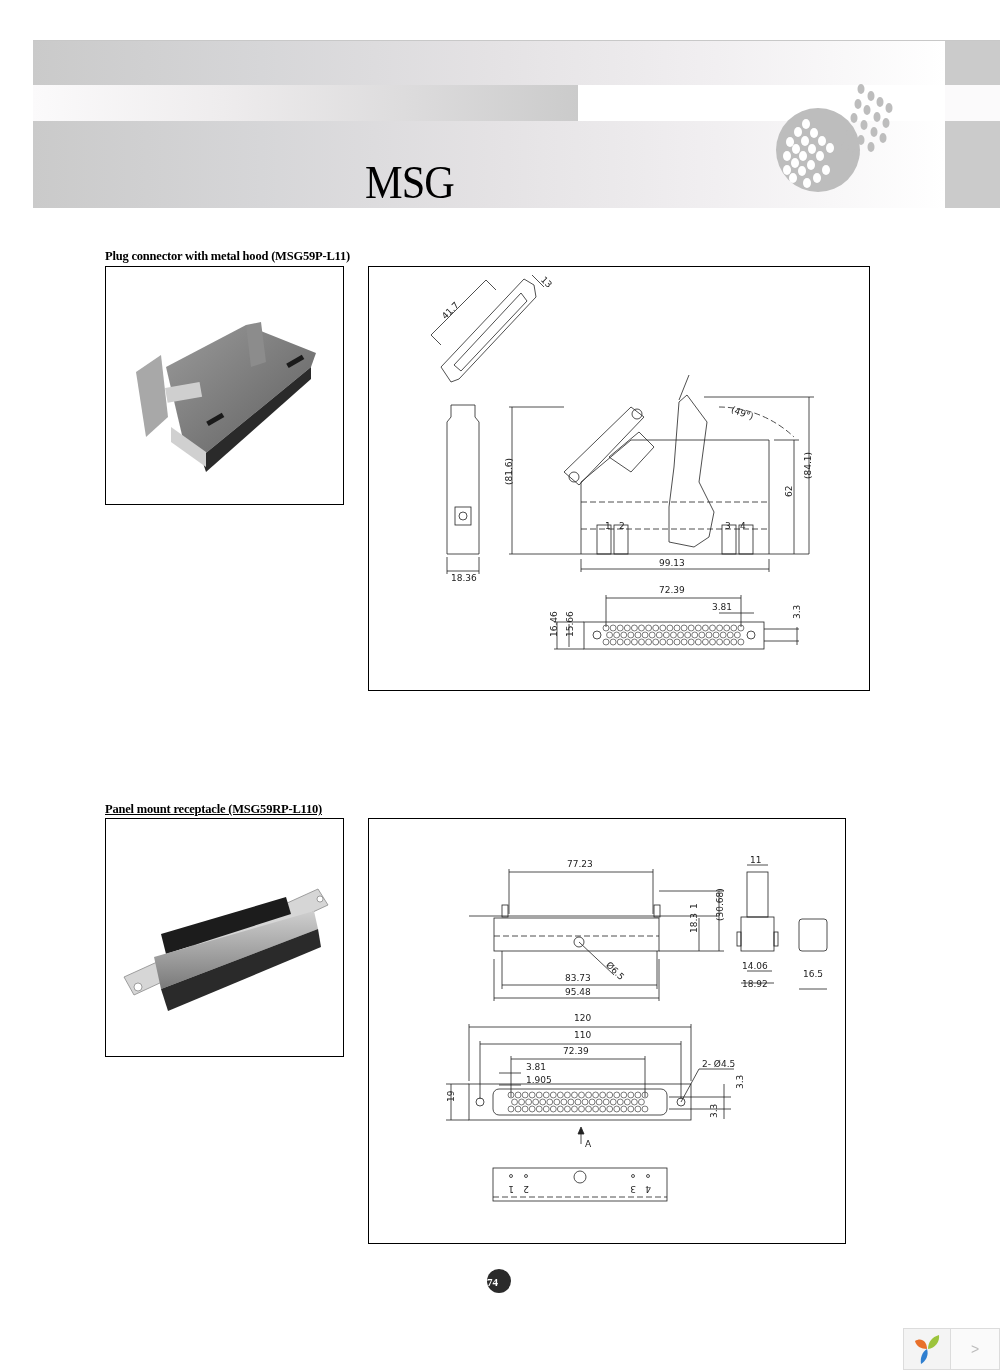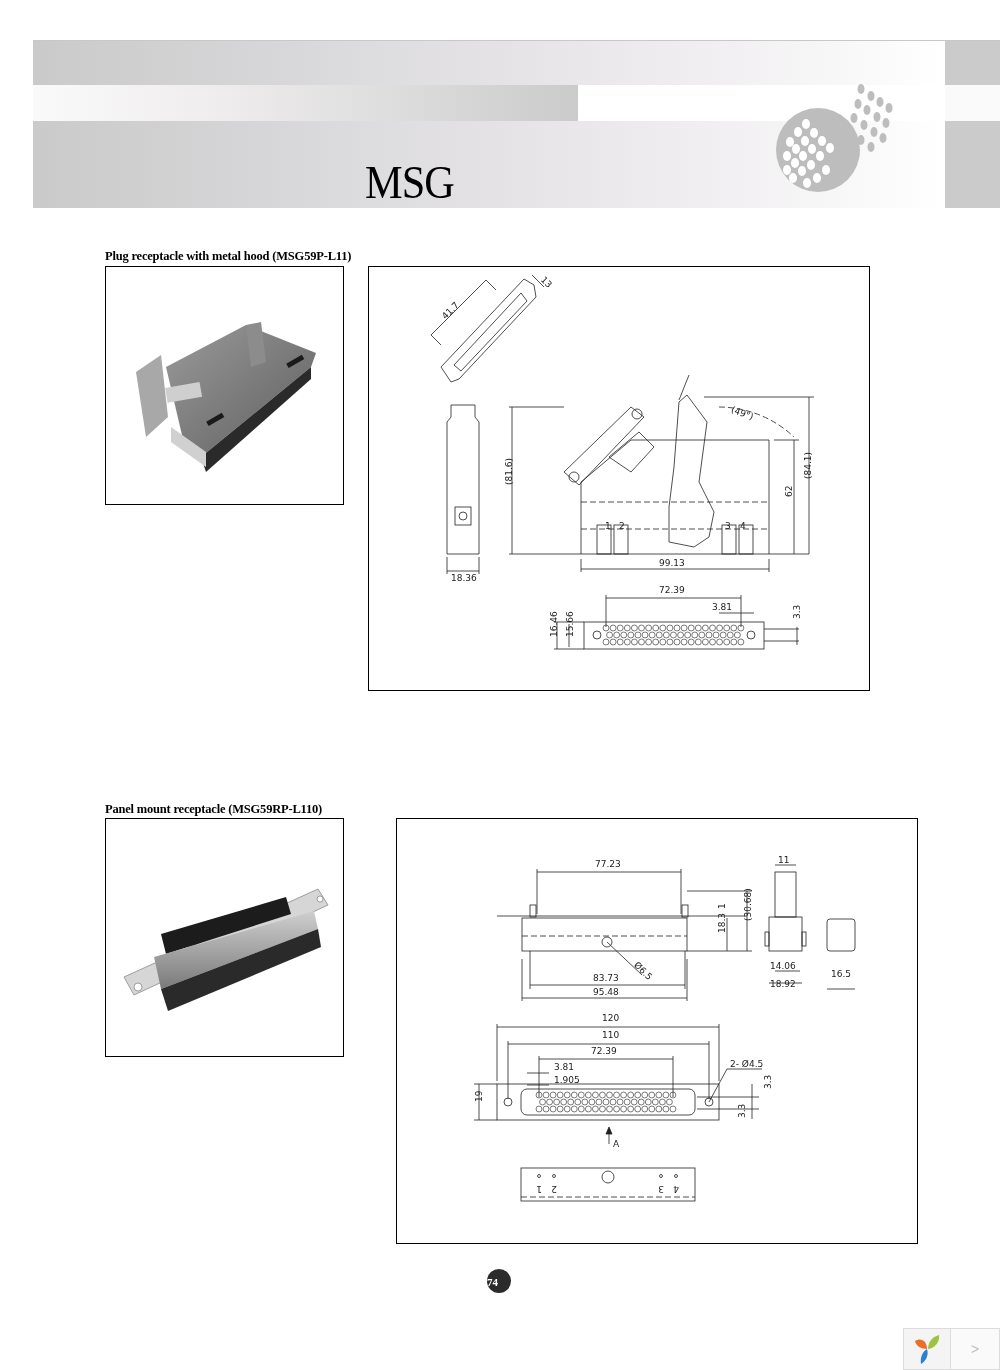--- a/index.html
+++ b/index.html
@@ -78,21 +78,21 @@
       <ellipse cx="99" cy="49" rx="3.5" ry="5"></ellipse>
       <ellipse cx="108" cy="55" rx="3.5" ry="5"></ellipse>
     <ellipse cx="75" cy="50" rx="3.5" ry="5"></ellipse>
       <ellipse cx="86" cy="57" rx="3.5" ry="5"></ellipse>
       <ellipse cx="96" cy="64" rx="3.5" ry="5"></ellipse>
     <ellipse cx="70" cy="64" rx="3.5" ry="5"></ellipse>
       <ellipse cx="81" cy="71" rx="3.5" ry="5"></ellipse>
   </g>
 </svg>
 
-<div class="abs caption" style="left:105px; top:249px;">Plug receptacle with metal hood (MSG59P-L11)</div>
+<div class="abs caption" style="left:105px; top:249px;">Plug connector with metal hood (MSG59P-L11)</div>
 
 <div class="abs photo-frame" style="left:105px; top:266px; width:239px; height:239px;">
   <svg width="237" height="237" viewBox="0 0 237 237">
     <defs>
       <linearGradient id="g1" x1="0" y1="0" x2="1" y2="1">
         <stop offset="0" stop-color="#9a9a9a"></stop>
           <stop offset="1" stop-color="#5e5e5e"></stop>
       </linearGradient>
     </defs>
     <polygon points="60,100 140,58 210,86 205,100 95,190 80,185" fill="url(#g1)"></polygon>
@@ -246,40 +246,40 @@
         <circle cx="371.9" cy="375" r="2.9819999999999998"></circle>
       </g>
     <text x="290" y="326" font-size="9" fill="#222" stroke="none">72.39</text>
     <text x="343" y="343" font-size="9" fill="#222" stroke="none">3.81</text>
     <text x="425" y="358" font-size="9" fill="#222" stroke="none" transform="rotate(-90 425 352)">3.3</text>
     <text x="178" y="380" font-size="9" fill="#222" stroke="none" transform="rotate(-90 178 370)">16.46</text>
     <text x="194" y="380" font-size="9" fill="#222" stroke="none" transform="rotate(-90 194 370)">15.66</text>
   </svg>
 </div>
 
-<div class="abs caption" style="left:105px; top:802px;">Panel mount receptacle (MSG59RP-L110)</div>
+<div class="abs caption" style="left:105px; top:802px;text-decoration:underline;">Panel mount receptacle (MSG59RP-L110)</div>
 
 <div class="abs photo-frame" style="left:105px; top:818px; width:239px; height:239px;">
   <svg width="237" height="237" viewBox="0 0 237 237">
     <defs>
       <linearGradient id="g2" x1="0" y1="0" x2="0" y2="1">
         <stop offset="0" stop-color="#cfcfcf"></stop>
           <stop offset="1" stop-color="#7a7a7a"></stop>
       </linearGradient>
     </defs>
     <polygon points="18,158 212,70 222,86 28,176" fill="#d6d6d6" stroke="#8a8a8a" stroke-width="0.8"></polygon>
     <polygon points="55,115 180,78 185,95 60,135" fill="#1c1c1c"></polygon>
     <polygon points="48,138 208,92 212,110 55,170" fill="url(#g2)"></polygon>
     <polygon points="55,170 212,110 215,128 62,192" fill="#2a2a2a"></polygon>
     <circle cx="32" cy="168" r="4" fill="#ffffff" stroke="#666" stroke-width="0.6"></circle>
     <circle cx="214" cy="80" r="3" fill="#ffffff" stroke="#666" stroke-width="0.6"></circle>
   </svg>
 </div>
 
-<div class="abs drawing-frame" style="left:368px; top:818px; width:522px; height:426px;margin-left:28px;">
+<div class="abs drawing-frame" style="left:368px; top:818px; width:478px; height:426px;">
   <svg width="500" height="424" viewBox="0 0 500 424" fill="none" stroke="#222" stroke-width="0.8">
 
     <g>
       <line x1="100" y1="97" x2="350" y2="97"></line>
       <rect x="125" y="99" width="165" height="33"></rect>
       <line x1="125" y1="117" x2="290" y2="117" stroke-dasharray="6,3"></line>
       <rect x="133" y="86" width="6" height="12"></rect>
         <rect x="285" y="86" width="6" height="12"></rect>
       <circle cx="210" cy="123" r="5"></circle>
       <line x1="210" y1="123" x2="245" y2="156"></line>

